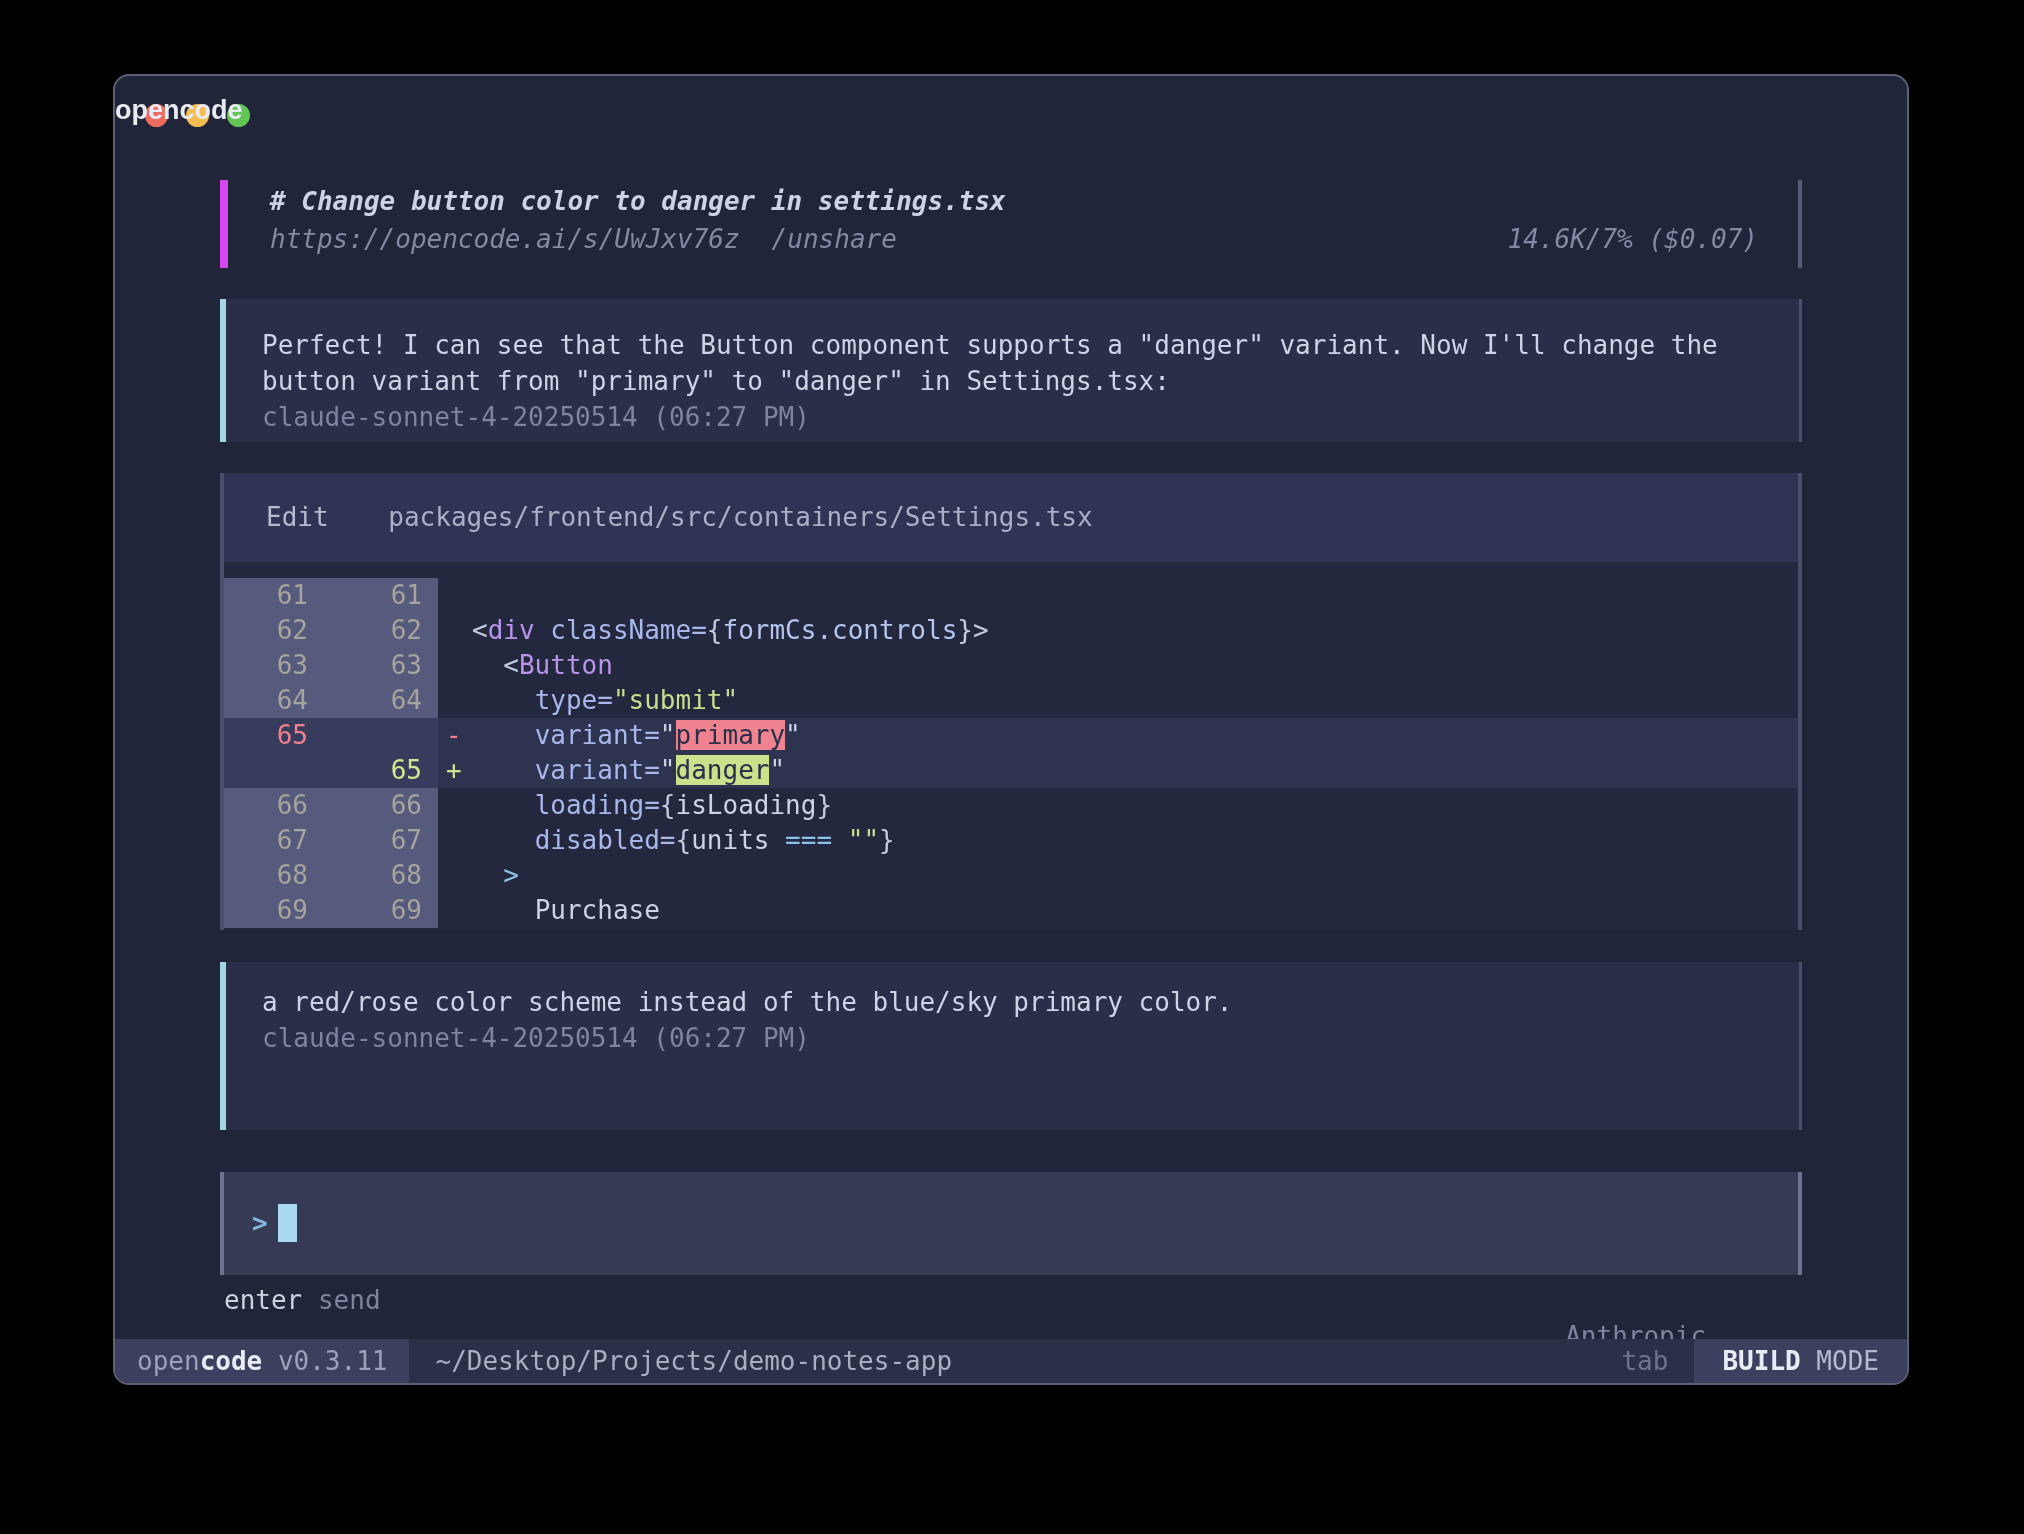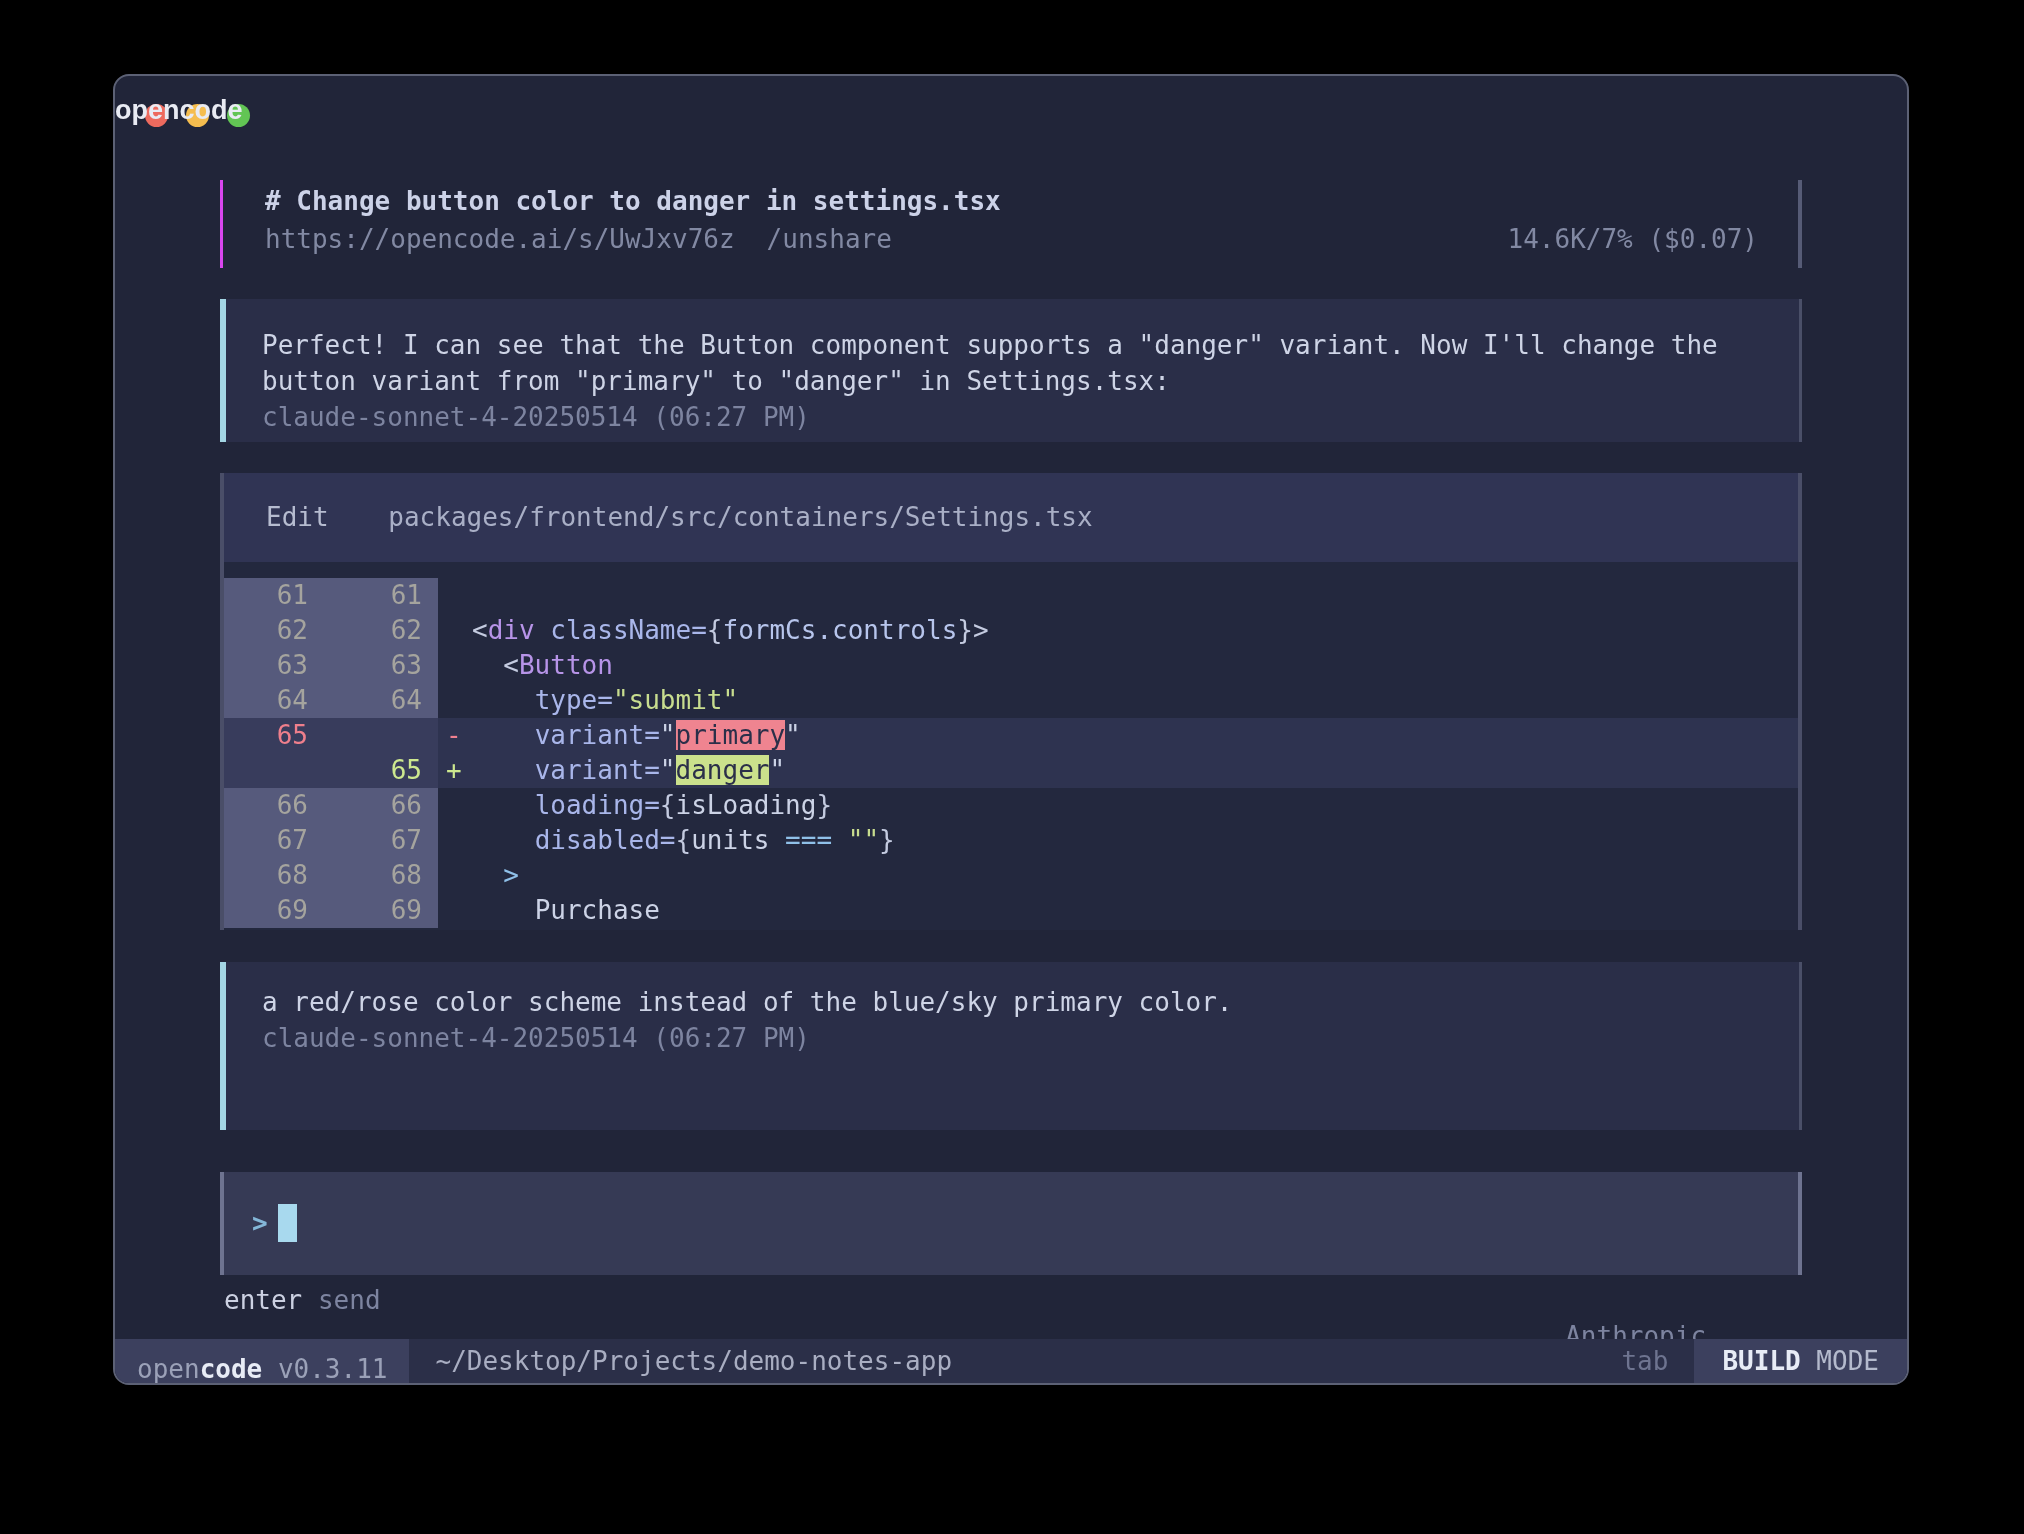--- a/index.html
+++ b/index.html
@@ -18,21 +18,21 @@
   .light.red { background:#ed6a5e; }
   .light.yellow { background:#f5bd4f; }
   .light.green { background:#62c554; }
   .win-title { position:absolute; left:0; top:0; width:100%; height:64px; line-height:68px;
     text-align:left; color:#e9ebf3; font-family:"Liberation Sans", sans-serif; font-weight:bold; font-size:27px; }
 
   
   .blk { position:absolute; left:105px; width:1582px; }
 
   
-  .header { top:104px; height:88px; border-left:3px solid #d946ef; border-right:4px solid #565b76; padding:2px 40px 0 42px; }
+  .header { top:104px; height:88px; border-left:8px solid #d946ef; border-right:4px solid #565b76; padding:2px 40px 0 42px;font-style:italic; }
   .header .h-title { font-size:26px; line-height:38px; font-weight:bold; color:#ccd2e8; white-space:pre; }
   .header .h-sub { display:flex; font-size:26px; line-height:38px; color:#8289a3; white-space:pre; }
   .header .h-url { color:#8289a3; }
   .header .h-unshare { margin-left:32px; color:#8289a3; }
   .header .h-stats { margin-left:auto; color:#8289a3; }
 
   
   .msg { background:#2a2e48; border-left:6px solid #a3d5e4; border-right:3px solid #4a4f68; padding:28px 40px 16px 36px; }
   .msg .msg-line { font-size:26px; line-height:36px; color:#ced4e6; white-space:pre; }
   .msg .msg-meta { font-size:26px; line-height:36px; color:#7d84a0; white-space:pre; }
@@ -65,21 +65,21 @@
   .cursor { display:inline-block; width:19px; height:38px; background:#a8d9ee; margin-left:10px; }
 
   
   .hints { top:1206px; display:flex; font-size:26px; line-height:36px; white-space:pre; padding:0 2px 0 4px; }
   .hint-strong { color:#ccd1e2; }
   .hint-dim { color:#7d84a0; }
   .hints .right { margin-left:auto; }
 
   
   .statusbar { position:absolute; left:0; bottom:0; width:100%; height:44px; background:#2b2f48; font-size:26px; line-height:44px; display:flex; white-space:pre; }
-  .sb-chip { background:#3c405e; padding:8px 22px; color:#9ba1b8; }
+  .sb-chip { background:#3c405e; padding:0 22px; color:#9ba1b8; }
   .sb-bold { color:#e8ecf6; font-weight:bold; }
   .sb-cwd { margin-left:26px; color:#a9aec2; }
   .sb-right { margin-left:auto; display:flex; }
   .sb-tab { color:#6e7490; padding-right:26px; }
   .sb-mode { background:#3c405e; padding:0 28px; color:#b4bacd; }
 </style>
 </head>
 <body>
 
 <div class="stage">

